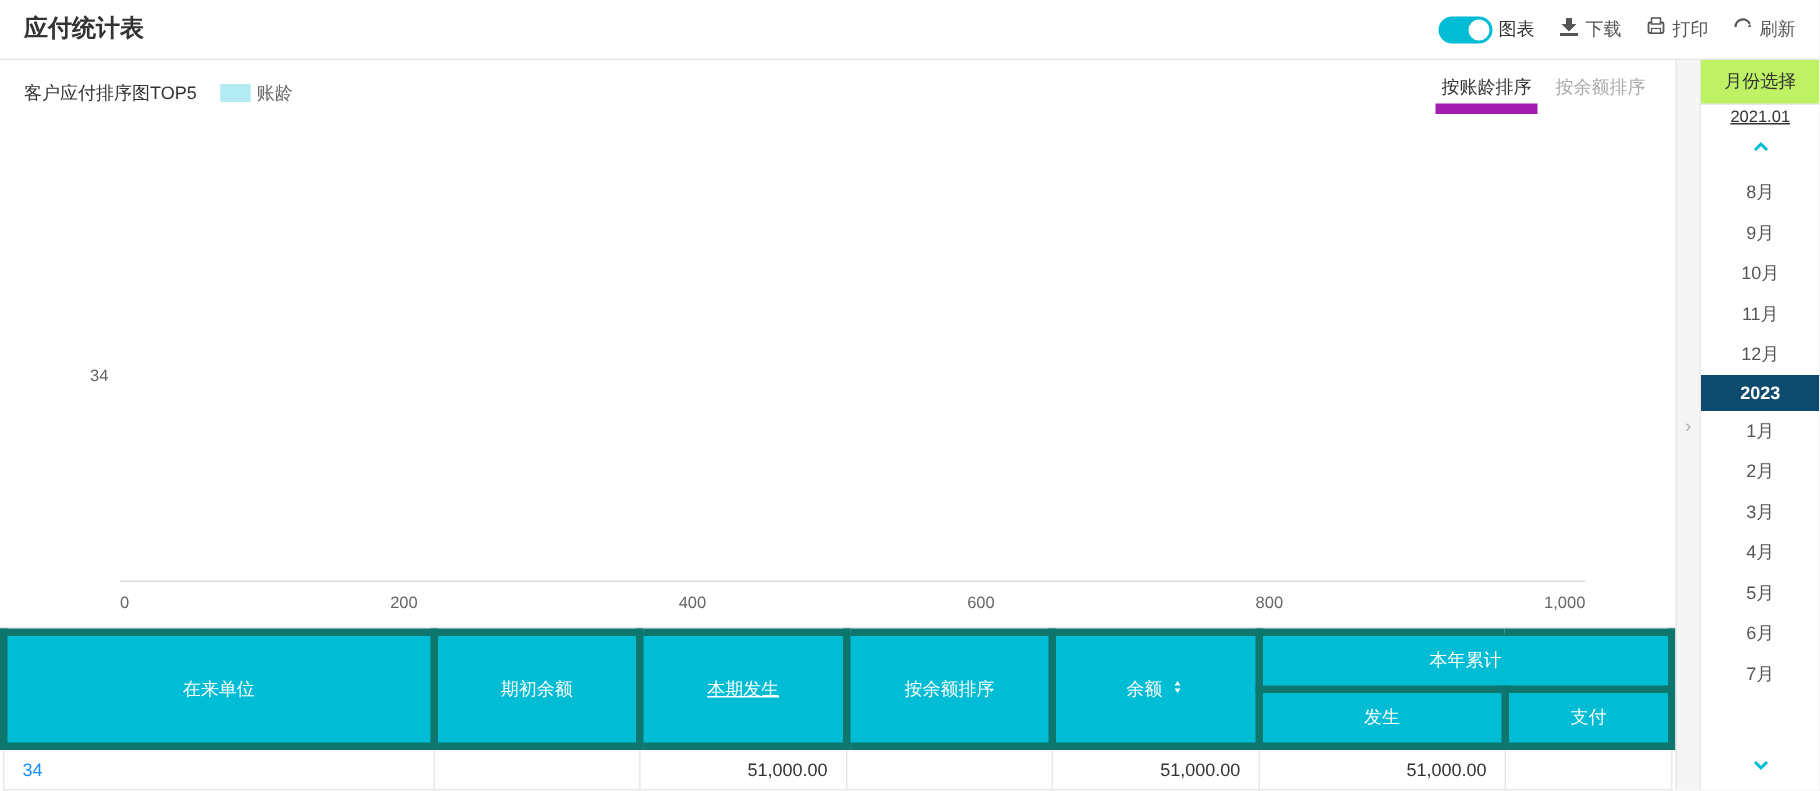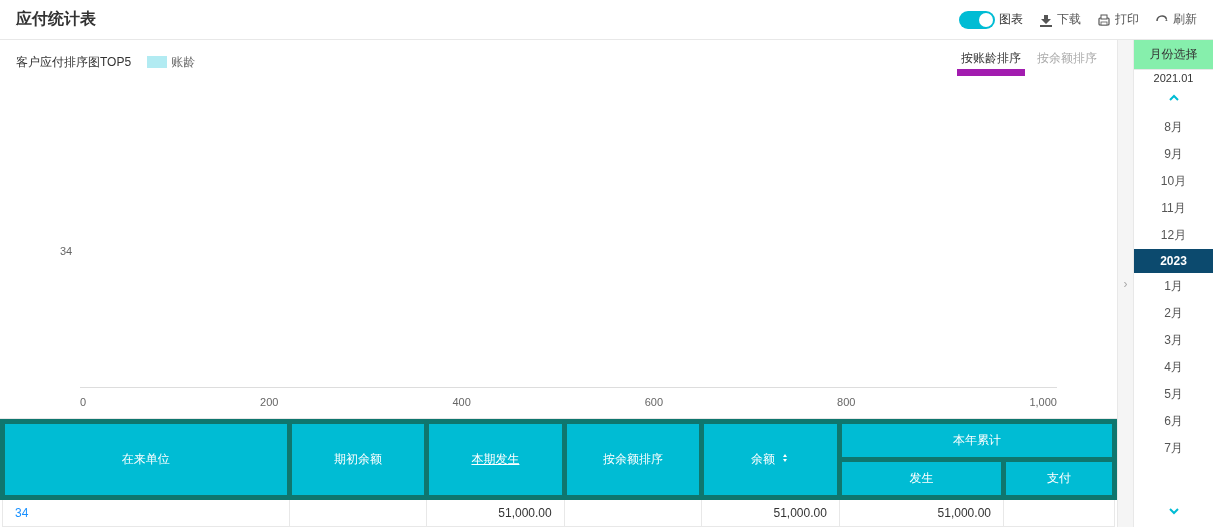--- a/index.html
+++ b/index.html
@@ -7,21 +7,21 @@
     
     .app-container { width: 1213px; height: 527px; display: flex; flex-direction: column; background: #f0f2f5; }
     
     
     .header { display: flex; align-items: center; justify-content: space-between; padding: 8px 16px; background: #fff; border-bottom: 1px solid #e8e8e8; height: 40px; }
     .header-title { font-size: 16px; font-weight: bold; color: #333; }
     .header-actions { display: flex; align-items: center; gap: 16px; }
     .toggle-group { display: flex; align-items: center; gap: 4px; }
     .toggle-switch { width: 36px; height: 18px; background: #00bcd4; border-radius: 9px; position: relative; cursor: pointer; }
     .toggle-switch::after { content: ''; position: absolute; width: 14px; height: 14px; background: #fff; border-radius: 50%; top: 2px; right: 2px; }
-    .action-btn { display: flex; align-items: flex-end; gap: 4px; color: #555; cursor: pointer; font-size: 12px; }
+    .action-btn { display: flex; align-items: flex-start; gap: 4px; color: #555; cursor: pointer; font-size: 12px; }
     
     
     .main-content { display: flex; flex: 1; overflow: hidden; }
     
     
     .chart-section { flex: 1; background: #fff; display: flex; flex-direction: column; overflow: hidden; }
     
     
     .chart-header { display: flex; align-items: center; justify-content: space-between; padding: 8px 16px; }
     .chart-legend { display: flex; align-items: center; gap: 8px; }
@@ -36,22 +36,22 @@
     .table-section { background: #fff; border-top: 1px solid #e8e8e8; }
     .data-table { width: 100%; border-collapse: collapse; }
     .data-table th { background: #00bcd4; color: #fff; padding: 8px 12px; text-align: center; font-size: 12px; font-weight: normal; border: 5px solid #0f766e; }
     .data-table td { padding: 6px 12px; text-align: right; font-size: 12px; border: 1px solid #e8e8e8; background: #fff; }
     .data-table td.left-align { text-align: left; }
     .data-table td a { color: #1890ff; text-decoration: none; }
     .sub-header th { background: #00bcd4; }
     
     
     .sidebar { width: 80px; background: #fff; border-left: 1px solid #e8e8e8; display: flex; flex-direction: column; overflow: hidden; position: relative; }
-    .sidebar-title { padding: 6px 8px; font-size: 12px; color: #333; background: #86efac; border-bottom: 1px solid #e8e8e8; text-align: center; }
-    .sidebar-current { color: #333; font-size: 11px; padding: 2px 8px; text-align: center; }
+    .sidebar-title { padding: 6px 8px; font-size: 12px; color: #333; background: #bef264; border-bottom: 1px solid #e8e8e8; text-align: center; }
+    .sidebar-current { color: #333; font-size: 11px; padding: 2px 8px; text-align: center; text-decoration: underline; }
     .month-list { flex: 1; overflow-y: auto; }
     .month-item { padding: 5px 8px; font-size: 12px; color: #555; cursor: pointer; text-align: center; }
     .month-item.year-marker { background: #0c4a6e; color: #fff; font-weight: bold; }
     .sidebar-nav-btn { text-align: center; padding: 4px; color: #00bcd4; cursor: pointer; font-size: 16px; }
 
     .chart-container { display: flex; flex-direction: column; flex: 1; }
   </style>
 </head>
 <body>
 

